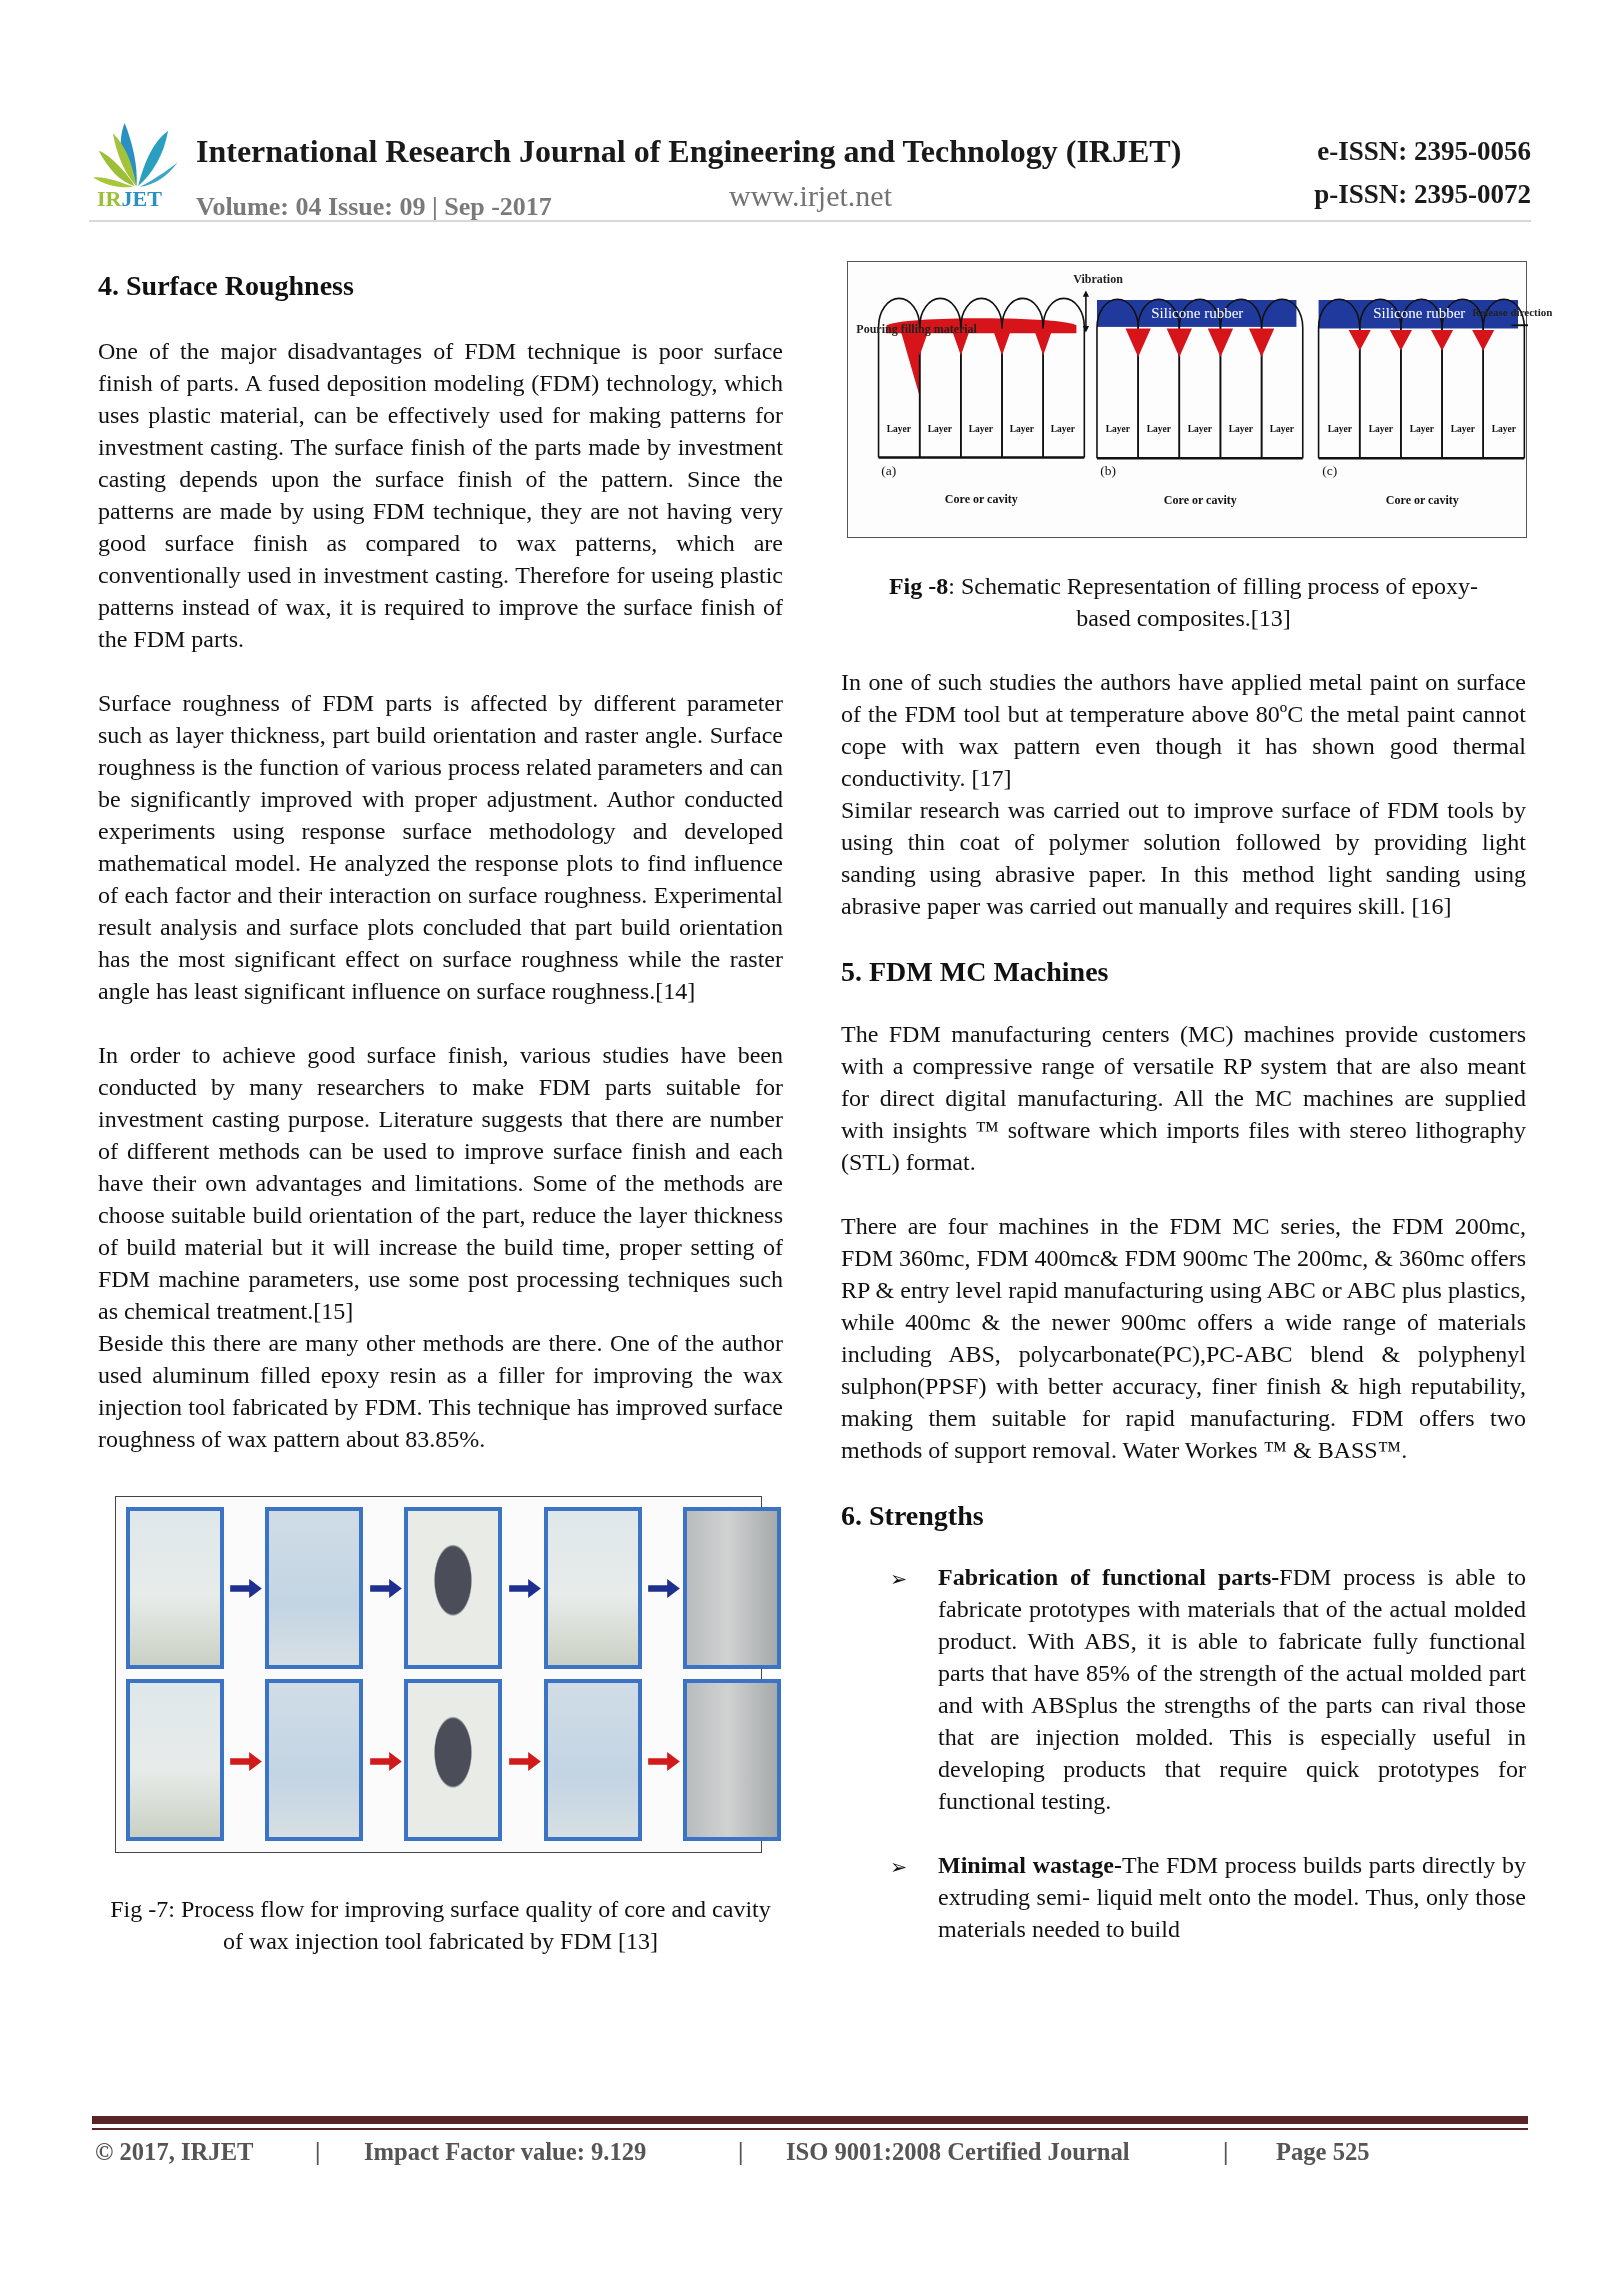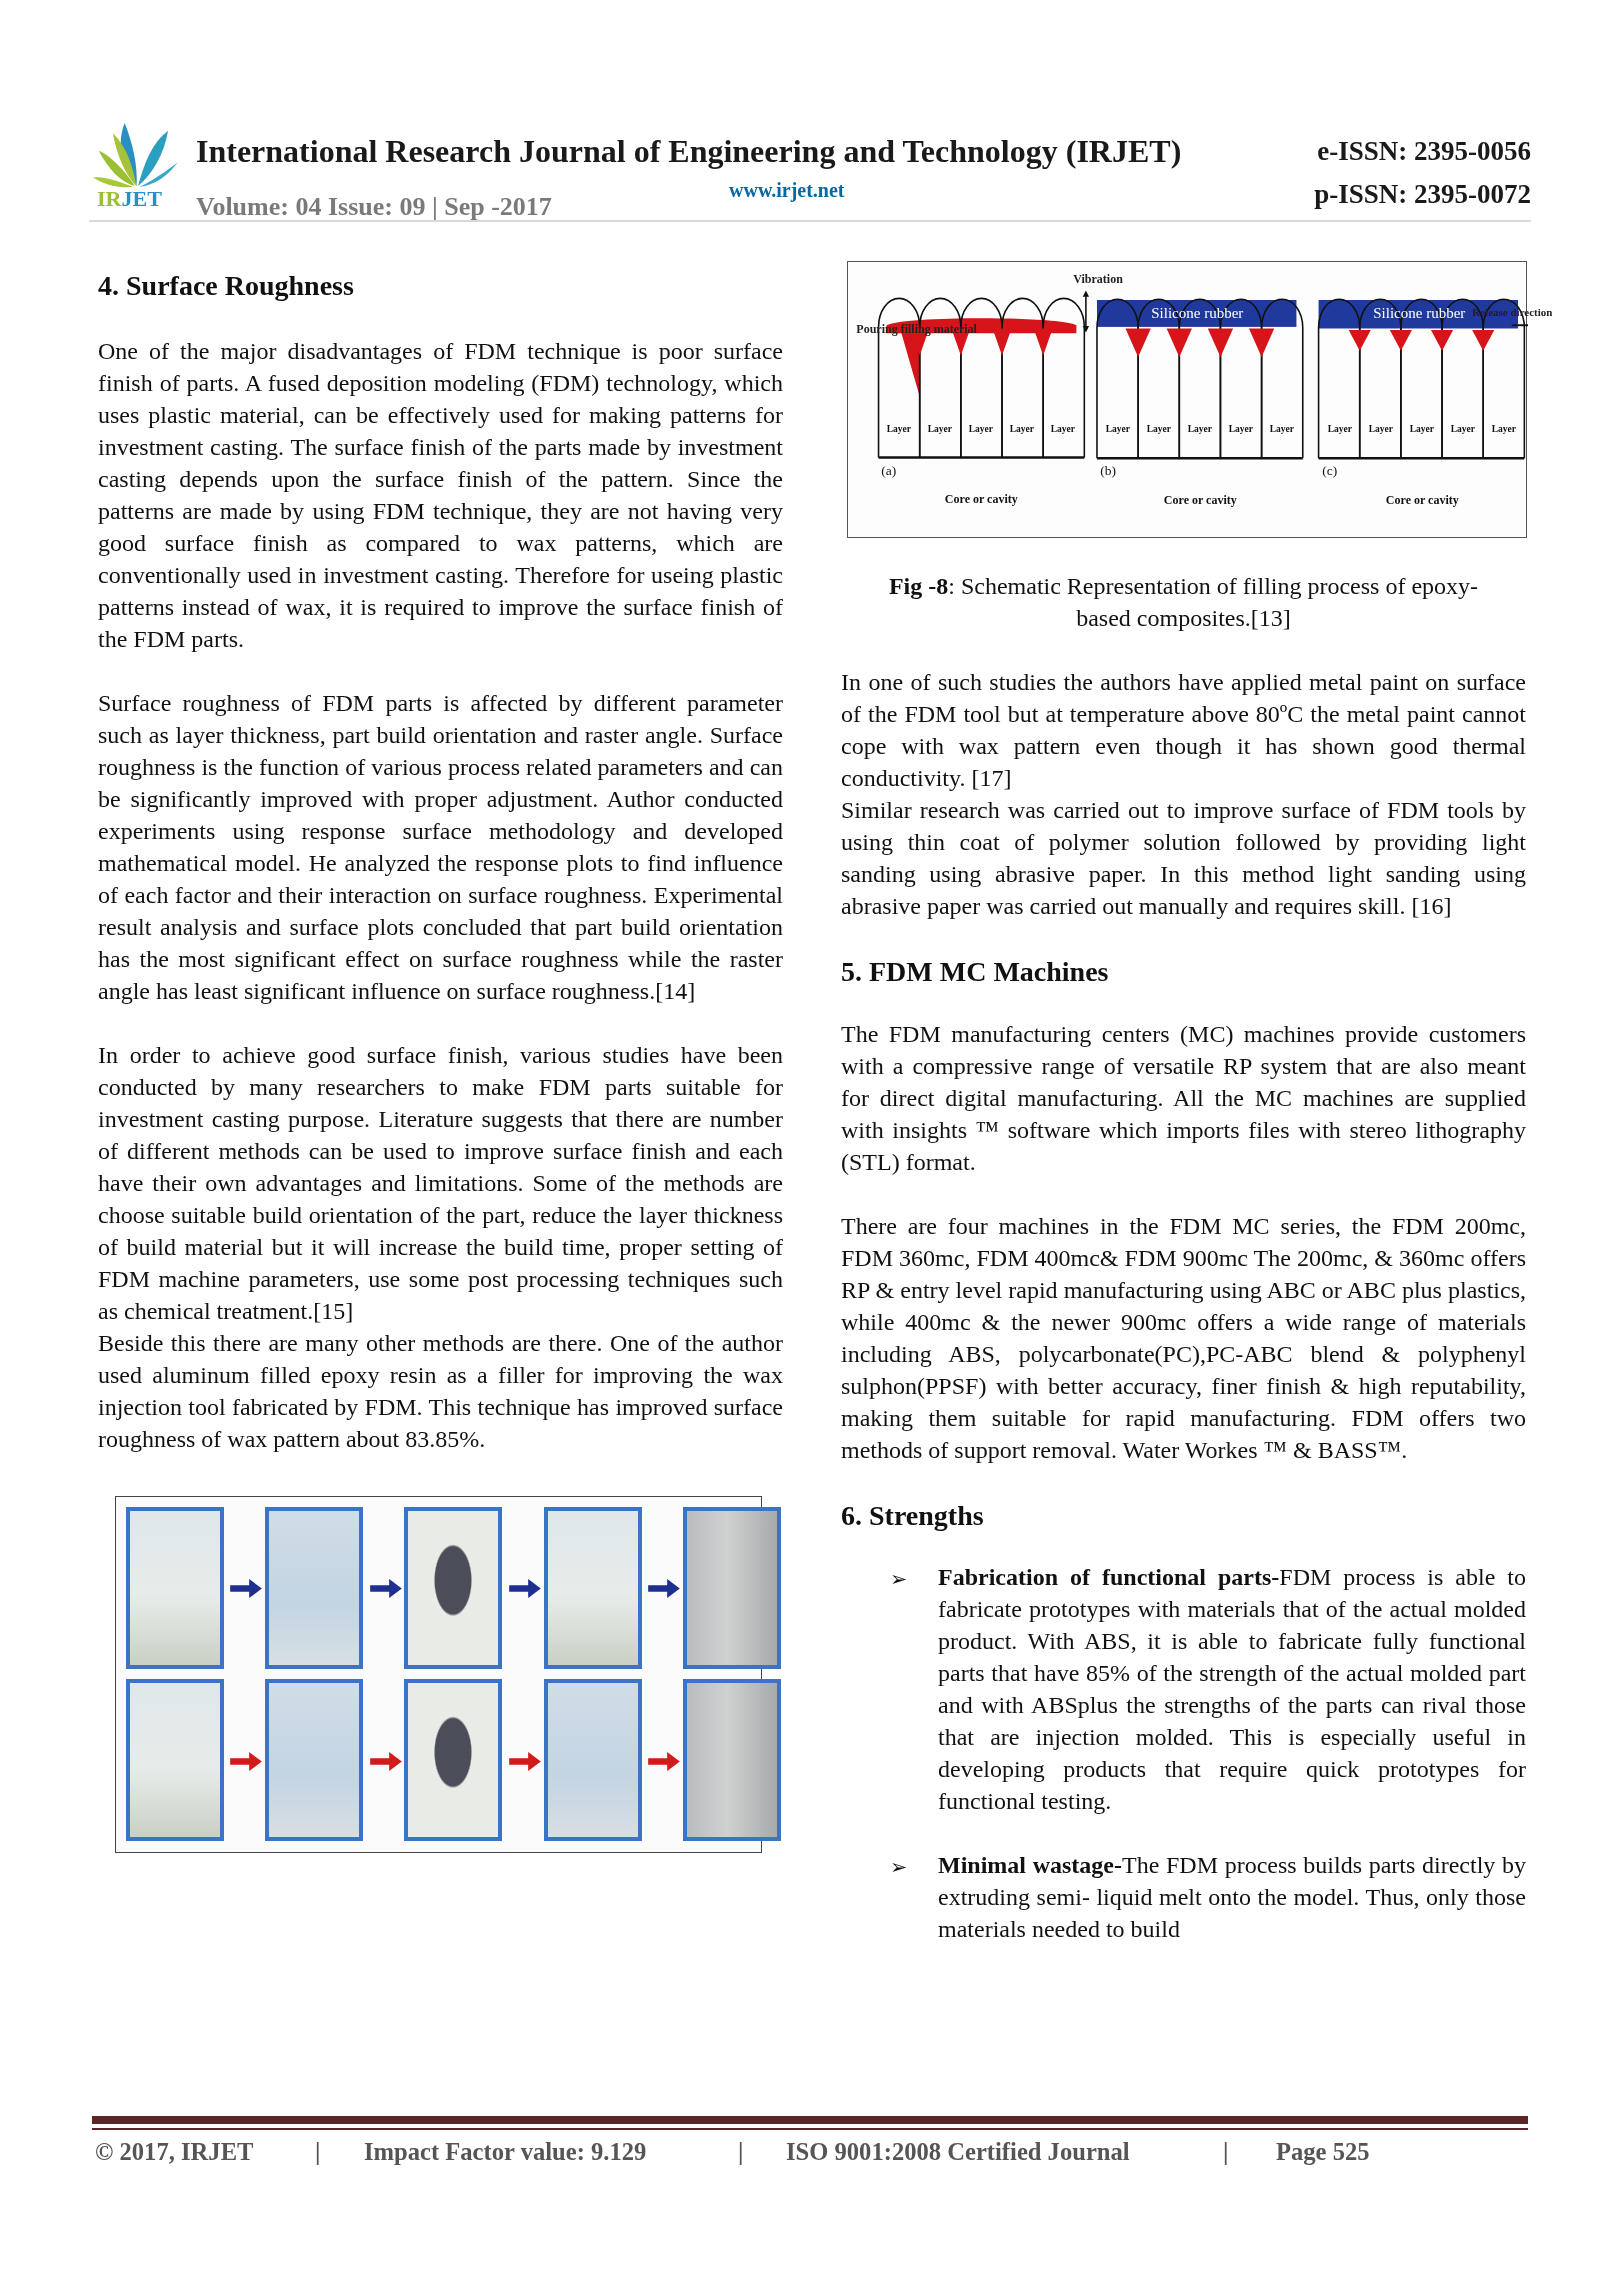--- a/index.html
+++ b/index.html
@@ -8,21 +8,21 @@
 
   
   .header { position: absolute; left: 89px; top: 119px; width: 1442px; height: 95px; }
   .logo { position: absolute; left: 0; top: 0; width: 95px; height: 95px; }
   .logo-text { position: absolute; left: 8px; top: 67px; font-family: "Liberation Serif", serif; font-size: 22px; font-weight: bold; letter-spacing: 0px; }
   .logo-text .ir { color: #9bbf35; }
   .logo-text .jet { color: #2a8fc2; }
   .journal-title { position: absolute; left: 107px; top: 14.3px; font-size: 32px; font-weight: bold; color: #1a1a1a; white-space: nowrap; }
   .eissn { position: absolute; right: 0; top: 17.4px; font-size: 27px; font-weight: bold; color: #1a1a1a; }
   .volume { position: absolute; left: 107px; top: 60px; font-size: 26px; font-weight: bold; color: #7a7a7a; margin-top: 13px; }
-  .website { position: absolute; left: 640px; top: 60px; font-size: 20px; font-weight: bold; color: #0369a1; }
+  .website { position: absolute; left: 640px; top: 60px; font-size: 30px; font-weight: normal; color: #737373; }
   .pissn { position: absolute; right: 0; top: 60px; font-size: 27px; font-weight: bold; color: #1a1a1a; }
   .header-rule { position: absolute; left: 0; top: 101px; width: 1442px; height: 1.6px; background: #d9d9d9; }
 
   
   .col { position: absolute; font-size: 24px; line-height: 32px; text-align: justify; }
   .col-left { left: 98px; top: 268px; width: 685px; }
   .col-right { left: 841px; top: 261px; width: 685px; }
   .section-heading { font-size: 28px; font-weight: bold; line-height: 35px; text-align: left; }
   .para { text-align: justify; }
   .gap { height: 32px; }
@@ -139,20 +139,21 @@
         <div class="inner"></div>
       </div>
     <svg class="arrow" style="left:532px;top:255px" viewBox="0 0 40 24">
         <path d="M0 8h24V0l16 12-16 12v-8H0z" fill="#d11a1a"></path>
       </svg>
     <div class="photo metal" style="left:567px;top:182px">
         <div class="inner"></div>
       </div>
   </div>
   <div style="height:40px"></div>
+  <p class="caption">Fig -7: Process flow for improving surface quality of core and cavity of wax injection tool fabricated by FDM [13]</p>
 </div>
 
 <div class="col col-right">
   <div class="fig8">
     <svg width="680" height="277" viewBox="0 0 858 350">
       <defs>
         <g id="cell">
           <path d="M0 210 V45 A26 36 0 0 1 52 45 V210" fill="none" stroke="#111" stroke-width="2"></path>
         </g>
       </defs>

